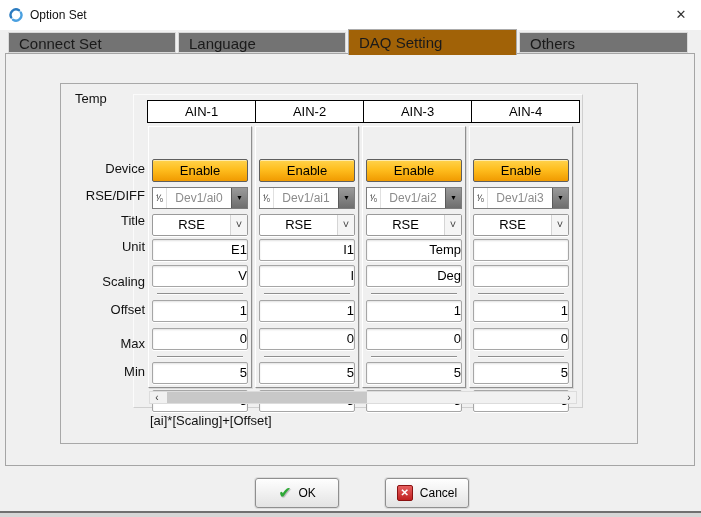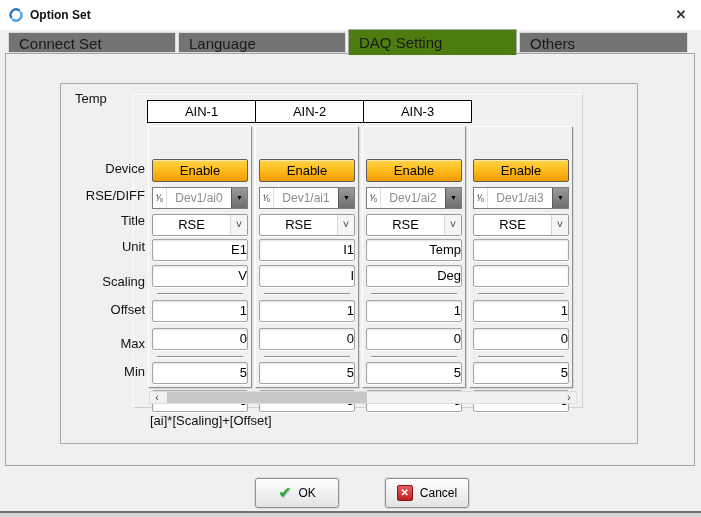--- a/index.html
+++ b/index.html
@@ -4,27 +4,27 @@
 <style>
   html,body{margin:0;padding:0;}
   body{
     width:701px;height:517px;position:relative;overflow:hidden;
     background:#f0f0f0;
     font-family:"Liberation Sans", sans-serif;
     -webkit-font-smoothing:antialiased;
     color:#1a1a1a;
   }
   
-  .titlebar{position:absolute;left:0;top:0;width:701px;height:30px;background:#ffffff;font-weight:bold;}
+  .titlebar{position:absolute;left:0;top:0;width:701px;height:30px;background:#ffffff;}
   .app-icon{position:absolute;left:8px;top:7px;width:16px;height:16px;}
   .title-text{position:absolute;left:30px;top:8px;font-size:12px;color:#111;}
   .close-btn{position:absolute;right:6px;top:4px;width:28px;height:22px;text-align:center;line-height:22px;font-size:13px;color:#333;cursor:default;}
   
   .tab{position:absolute;top:32px;height:21px;width:168px;background:#737373;border:1px solid #d9d9d9;font-size:15px;line-height:21px;padding-left:10px;box-sizing:border-box;color:#1a1a1a;z-index:1;}
-  .tab.active{top:29px;height:26px;background:#4d7c0f;border:1px solid #ababab;border-bottom:none;line-height:26px;z-index:3;}
+  .tab.active{top:29px;height:26px;background:#a16207;border:1px solid #ababab;border-bottom:none;line-height:26px;z-index:3;}
   
   .page{position:absolute;left:5px;top:53px;width:690px;height:413px;background:#f0f0f0;border:1px solid #a5a5a5;box-sizing:border-box;z-index:2;}
   
   .groupbox{position:absolute;left:60px;top:83px;width:578px;height:361px;border:1px solid #a8a8a8;box-sizing:border-box;z-index:3;}
   .group-label{position:absolute;left:75px;top:91px;font-size:13px;color:#111;z-index:4;}
   .subpanel{position:absolute;left:133px;top:94px;width:450px;height:314px;background:#f0f0f0;border-top:1px solid #fbfbfb;border-left:1px solid #fbfbfb;border-right:1px solid #cfcfcf;border-bottom:1px solid #cfcfcf;box-sizing:border-box;z-index:3;}
   
   .hdr-row{position:absolute;left:147px;top:100px;display:flex;z-index:5;}
   .hdr-cell{width:107px;height:21px;background:#ffffff;border:1px solid #000;margin-left:-1px;text-align:center;line-height:21px;font-size:13px;color:#000;}
   .hdr-cell:first-child{margin-left:0;}
@@ -112,20 +112,21 @@
 <div class="page"></div>
 
 <div class="groupbox"></div>
 <div class="group-label">Temp</div>
 <div class="subpanel"></div>
 
 <div class="hdr-row">
   <div class="hdr-cell">AIN-1</div>
   <div class="hdr-cell">AIN-2</div>
   <div class="hdr-cell">AIN-3</div>
+  <div class="hdr-cell">AIN-4</div>
 </div>
 
 <div class="rowlabel" style="top:161px">Device</div>
 <div class="rowlabel" style="top:188px">RSE/DIFF</div>
 <div class="rowlabel" style="top:213px">Title</div>
 <div class="rowlabel" style="top:239px">Unit</div>
 <div class="rowlabel" style="top:274px">Scaling</div>
 <div class="rowlabel" style="top:302px">Offset</div>
 <div class="rowlabel" style="top:336px">Max</div>
 <div class="rowlabel" style="top:364px">Min</div>

